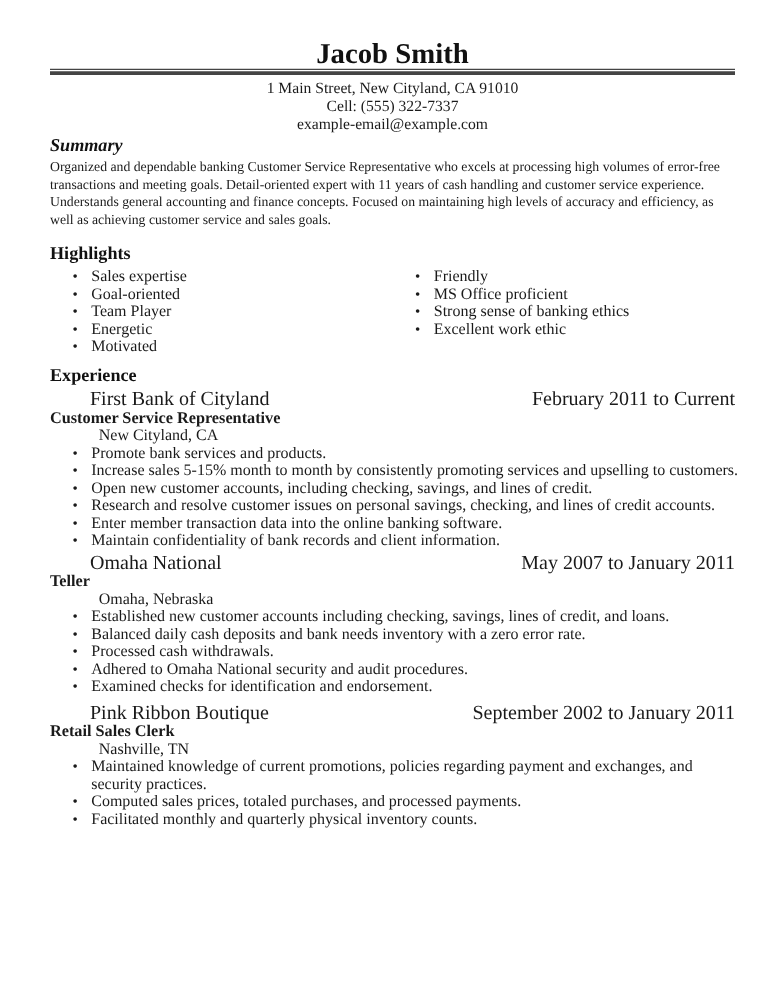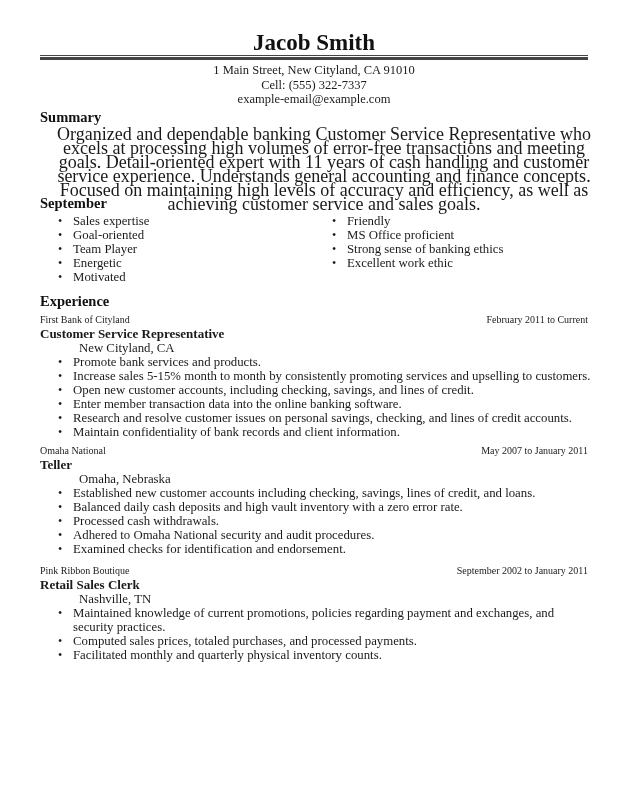--- a/index.html
+++ b/index.html
@@ -17,57 +17,57 @@
   .rule-thick { position: absolute; top: 57px; left: 0; width: 548px; height: 3px; background: #444; }
   .contact {
     position: absolute; top: 63px; left: 0; width: 548px; text-align: center;
     font-size: 12.5px; line-height: 14.5px;
   }
   .contact div { white-space: nowrap; }
   .section-title {
     position: absolute; left: 0; font-size: 14.5px; font-weight: bold; line-height: 18px; color: #111;
   }
   .para {
-    position: absolute; left: 10px; width: 548px; font-size: 18px; line-height: 14px; text-align: center;
+    position: absolute; left: 0; width: 548px; font-size: 11px; line-height: 14px;
   }
   .hl-col { position: absolute; margin: 0; padding: 0; list-style: none; }
   .hl-col li, .bullets li {
     position: relative; padding-left: 33px; font-size: 12.8px; line-height: 14px; white-space: nowrap;
   }
   .hl-col li::before, .bullets li::before {
     content: "\2022"; position: absolute; left: 18px; top: 0; font-size: 12px;
   }
   .bullets { margin: 0; padding: 0; list-style: none; }
   .bullets li.wrap { white-space: normal; width: 512px; }
   .job { position: absolute; left: 0; width: 548px; }
-  .job-row { position: relative; height: 14px; font-size: 10px; line-height: 14px; }
+  .job-row { position: relative; height: 14px; font-size: 16px; line-height: 14px; margin-left: 32px; }
   .job-company { position: absolute; left: 0; top: 0; }
   .job-dates { position: absolute; right: 0; top: 0; }
   .job-title { font-size: 13px; font-weight: bold; line-height: 14px; }
   .job-location { font-size: 12.8px; line-height: 14px; margin-left: 39px; }
 </style>
 </head>
 <body>
 
 <div class="page">
 
   <div class="name">Jacob Smith</div>
   <div class="rule-thin"></div>
   <div class="rule-thick"></div>
 
   <div class="contact">
     <div>1 Main Street, New Cityland, CA 91010</div>
     <div>Cell: (555) 322-7337</div>
     <div>example-email@example.com</div>
   </div>
 
-  <div class="section-title" style="top:108px;">Summary</div>
+  <div class="section-title" style="top:108px;font-style:italic;">Summary</div>
   <div class="para" style="top:127px;">Organized and dependable banking Customer Service Representative who excels at processing high volumes of error-free transactions and meeting goals. Detail-oriented expert with 11 years of cash handling and customer service experience. Understands general accounting and finance concepts. Focused on maintaining high levels of accuracy and efficiency, as well as achieving customer service and sales goals.</div>
 
-  <div class="section-title" style="top:194px;">September</div>
+  <div class="section-title" style="top:194px;">Highlights</div>
   <ul class="hl-col" style="left:0; top:214px;">
     <li>Sales expertise</li>
     <li>Goal-oriented</li>
     <li>Team Player</li>
     <li>Energetic</li>
     <li>Motivated</li>
   </ul>
   <ul class="hl-col" style="left:274px; top:214px;">
     <li>Friendly</li>
     <li>MS Office proficient</li>
@@ -81,36 +81,36 @@
     <div class="job-row">
       <span class="job-company">First Bank of Cityland</span>
       <span class="job-dates">February 2011 to Current</span>
     </div>
     <div class="job-title">Customer Service Representative</div>
     <div class="job-location">New Cityland, CA</div>
     <ul class="bullets">
       <li>Promote bank services and products.</li>
       <li>Increase sales 5-15% month to month by consistently promoting services and upselling to customers.</li>
       <li>Open new customer accounts, including checking, savings, and lines of credit.</li>
+      <li>Research and resolve customer issues on personal savings, checking, and lines of credit accounts.</li>
       <li>Enter member transaction data into the online banking software.</li>
-      <li>Research and resolve customer issues on personal savings, checking, and lines of credit accounts.</li>
       <li>Maintain confidentiality of bank records and client information.</li>
     </ul>
   </div>
 
   <div class="job" style="top:444px;">
     <div class="job-row">
       <span class="job-company">Omaha National</span>
       <span class="job-dates">May 2007 to January 2011</span>
     </div>
     <div class="job-title">Teller</div>
     <div class="job-location">Omaha, Nebraska</div>
     <ul class="bullets">
       <li>Established new customer accounts including checking, savings, lines of credit, and loans.</li>
-      <li>Balanced daily cash deposits and high vault inventory with a zero error rate.</li>
+      <li>Balanced daily cash deposits and bank needs inventory with a zero error rate.</li>
       <li>Processed cash withdrawals.</li>
       <li>Adhered to Omaha National security and audit procedures.</li>
       <li>Examined checks for identification and endorsement.</li>
     </ul>
   </div>
 
   <div class="job" style="top:564px;">
     <div class="job-row">
       <span class="job-company">Pink Ribbon Boutique</span>
       <span class="job-dates">September 2002 to January 2011</span>

